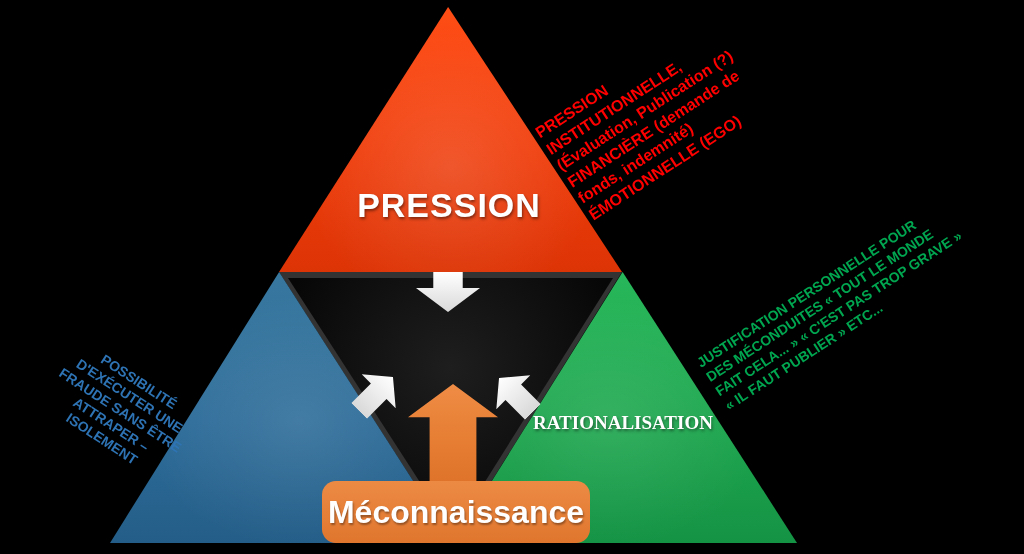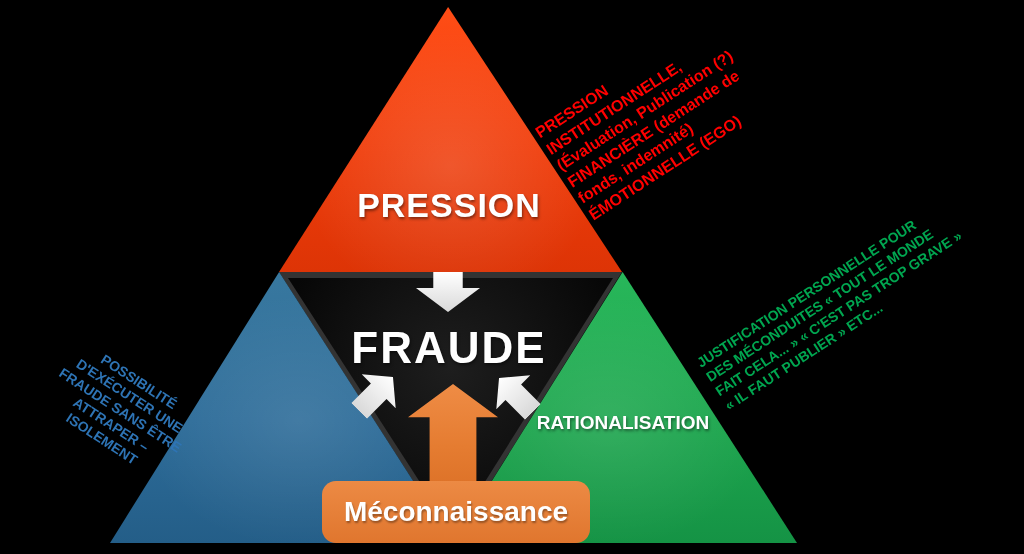--- a/index.html
+++ b/index.html
@@ -33,41 +33,41 @@
     clip-path:polygon(0 0,100% 0,50.7% 100%);
     background:radial-gradient(circle at 50% 35%,#1e1e1e 0%,#070707 75%);
   }
   .lbl{
     position:absolute;color:#fff;font-weight:bold;text-align:center;z-index:4;
     text-shadow:1px 2px 3px rgba(0,0,0,0.45);white-space:nowrap;
   }
   .lbl-pression{left:329px;top:186px;width:240px;font-size:34px;letter-spacing:1px;}
   .lbl-fraude{left:339px;top:323px;width:220px;font-size:44px;font-weight:600;letter-spacing:2px;}
   .lbl-opportunite{left:188px;top:411px;width:180px;font-size:20px;}
-  .lbl-rationalisation{left:533px;top:412px;width:180px;font-size:19px;}
+  .lbl-rationalisation{left:533px;top:412px;width:180px;font-size:19px;font-family:Liberation Serif, serif;}
   .arrow{position:absolute;z-index:3;background:linear-gradient(180deg,#ffffff,#d9d9d9);}
   .arrow-down{
     left:416px;top:272px;width:64px;height:40px;
     clip-path:polygon(27% 0,73% 0,73% 40%,100% 40%,50% 100%,0 40%,27% 40%);
   }
   .arrow-up-shape{clip-path:polygon(50% 0,100% 42%,73% 42%,73% 100%,27% 100%,27% 42%,0 42%);}
   .arrow-ne{left:352px;top:370px;width:48px;height:48px;transform:rotate(45deg);}
   .arrow-nw{left:492px;top:371px;width:48px;height:48px;transform:rotate(-45deg);}
   .arrow-orange{
     left:408px;top:384px;width:90px;height:104px;z-index:3;position:absolute;
     clip-path:polygon(50% 0,100% 32%,76% 32%,76% 100%,24% 100%,24% 32%,0 32%);
     background:linear-gradient(180deg,#ef8c45 0%,#e57c31 60%,#dd7228 100%);
   }
   .base-box{
     position:absolute;left:322px;top:481px;width:268px;height:62px;z-index:4;
     border-radius:14px;background:linear-gradient(180deg,#ec8a44,#e0762e);
     display:flex;align-items:center;justify-content:center;
   }
   .base-box span{
-    color:#fff;font-weight:bold;font-size:28px;
+    color:#fff;font-weight:bold;font-size:32px;
     text-shadow:1px 2px 2px rgba(0,0,0,0.35);white-space:nowrap;
   }
   .note{position:absolute;z-index:5;font-weight:bold;line-height:1.22;white-space:nowrap;}
   .note div{white-space:nowrap;}
   .note-red{
     left:542px;top:43px;width:270px;font-size:16px;color:#ff0000;
     transform:rotate(-33deg);text-align:left;
   }
   .note-blue{
     left:35px;top:368px;width:170px;font-size:14px;color:#2e74b5;
@@ -89,21 +89,20 @@
   <div class="tri tri-center-outer"></div>
   <div class="tri tri-center-inner"></div>
 
   <div class="arrow arrow-down"></div>
   <div class="arrow arrow-up-shape arrow-ne"></div>
   <div class="arrow arrow-up-shape arrow-nw"></div>
 
   <div class="arrow-orange"></div>
 
   <div class="lbl lbl-pression">PRESSION</div>
-  <div class="lbl lbl-fraude">FRAUDE</div>
   <div class="lbl lbl-rationalisation">RATIONALISATION</div>
 
   <div class="base-box">
     <span>Méconnaissance</span>
   </div>
 
   <div class="note note-red">
     <div>PRESSION</div>
     <div>INSTITUTIONNELLE,</div>
     <div>(Évaluation, Publication (?)</div>

